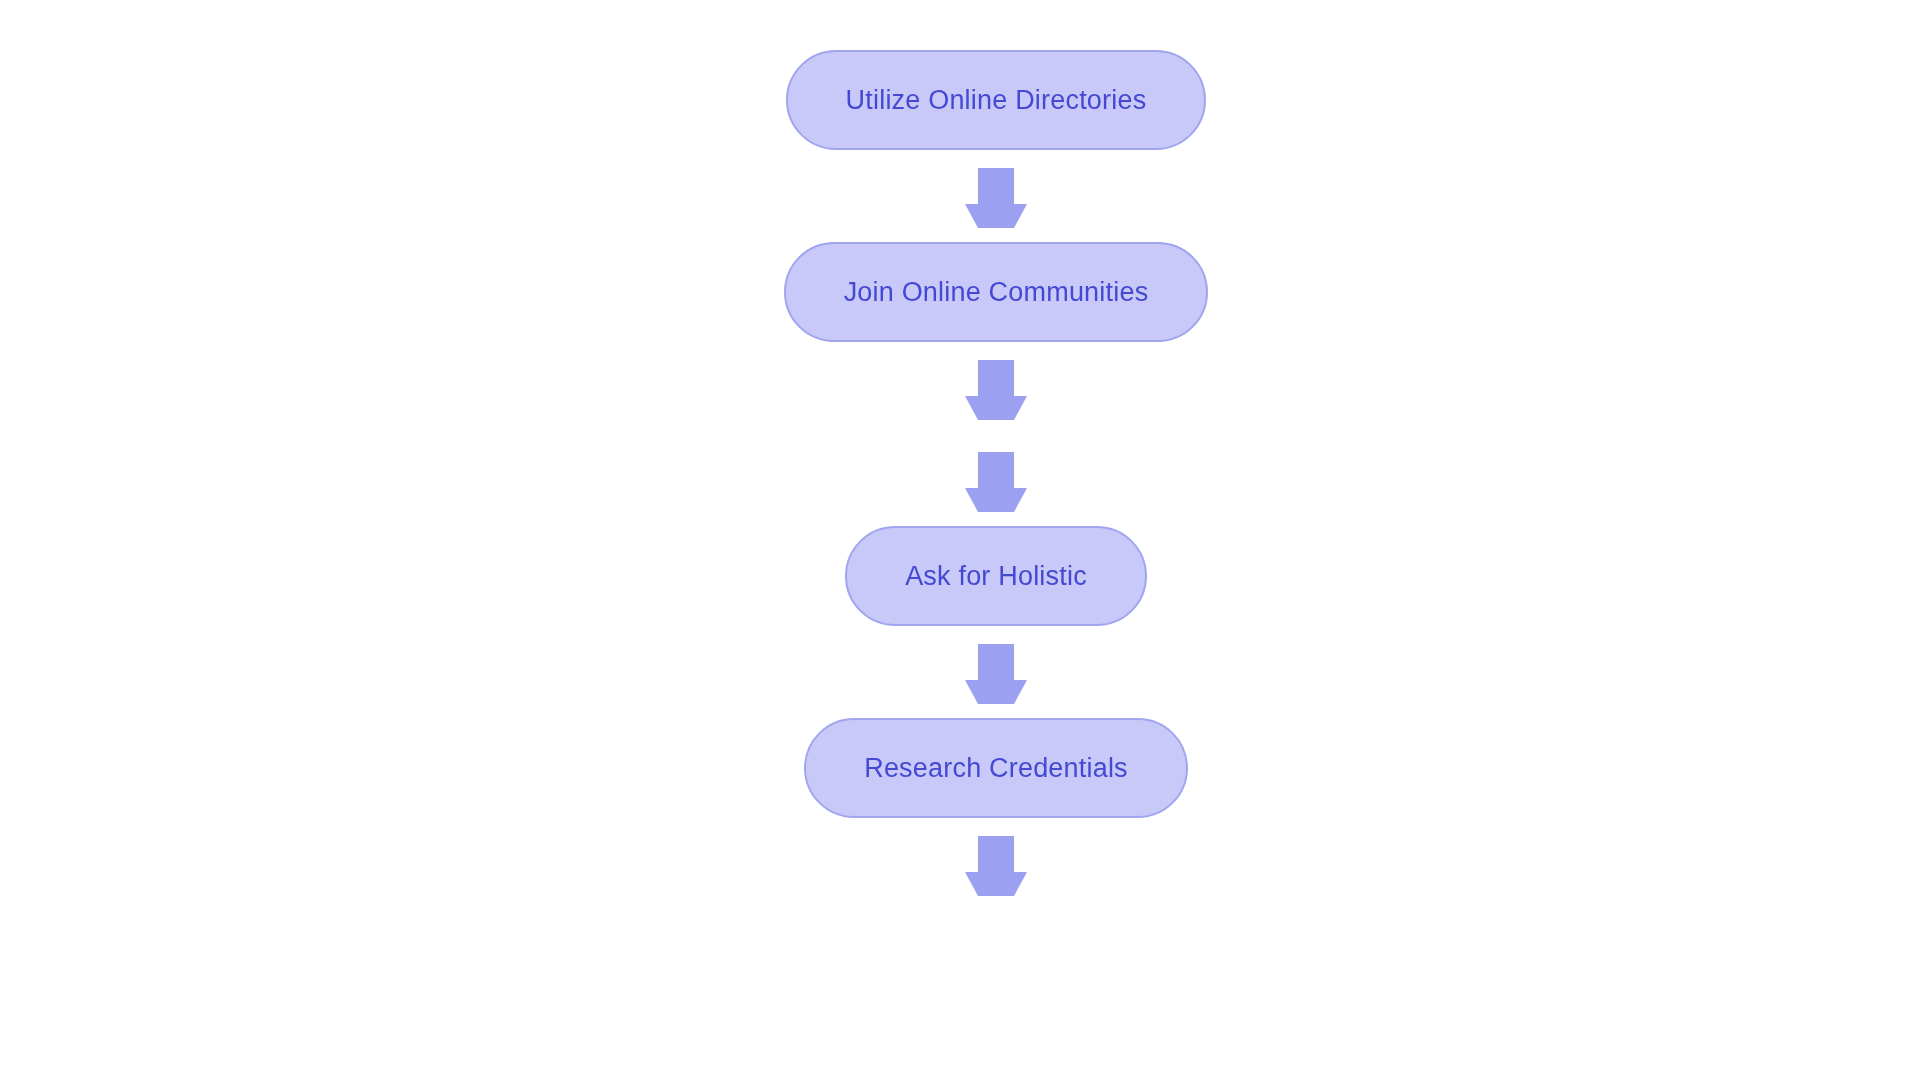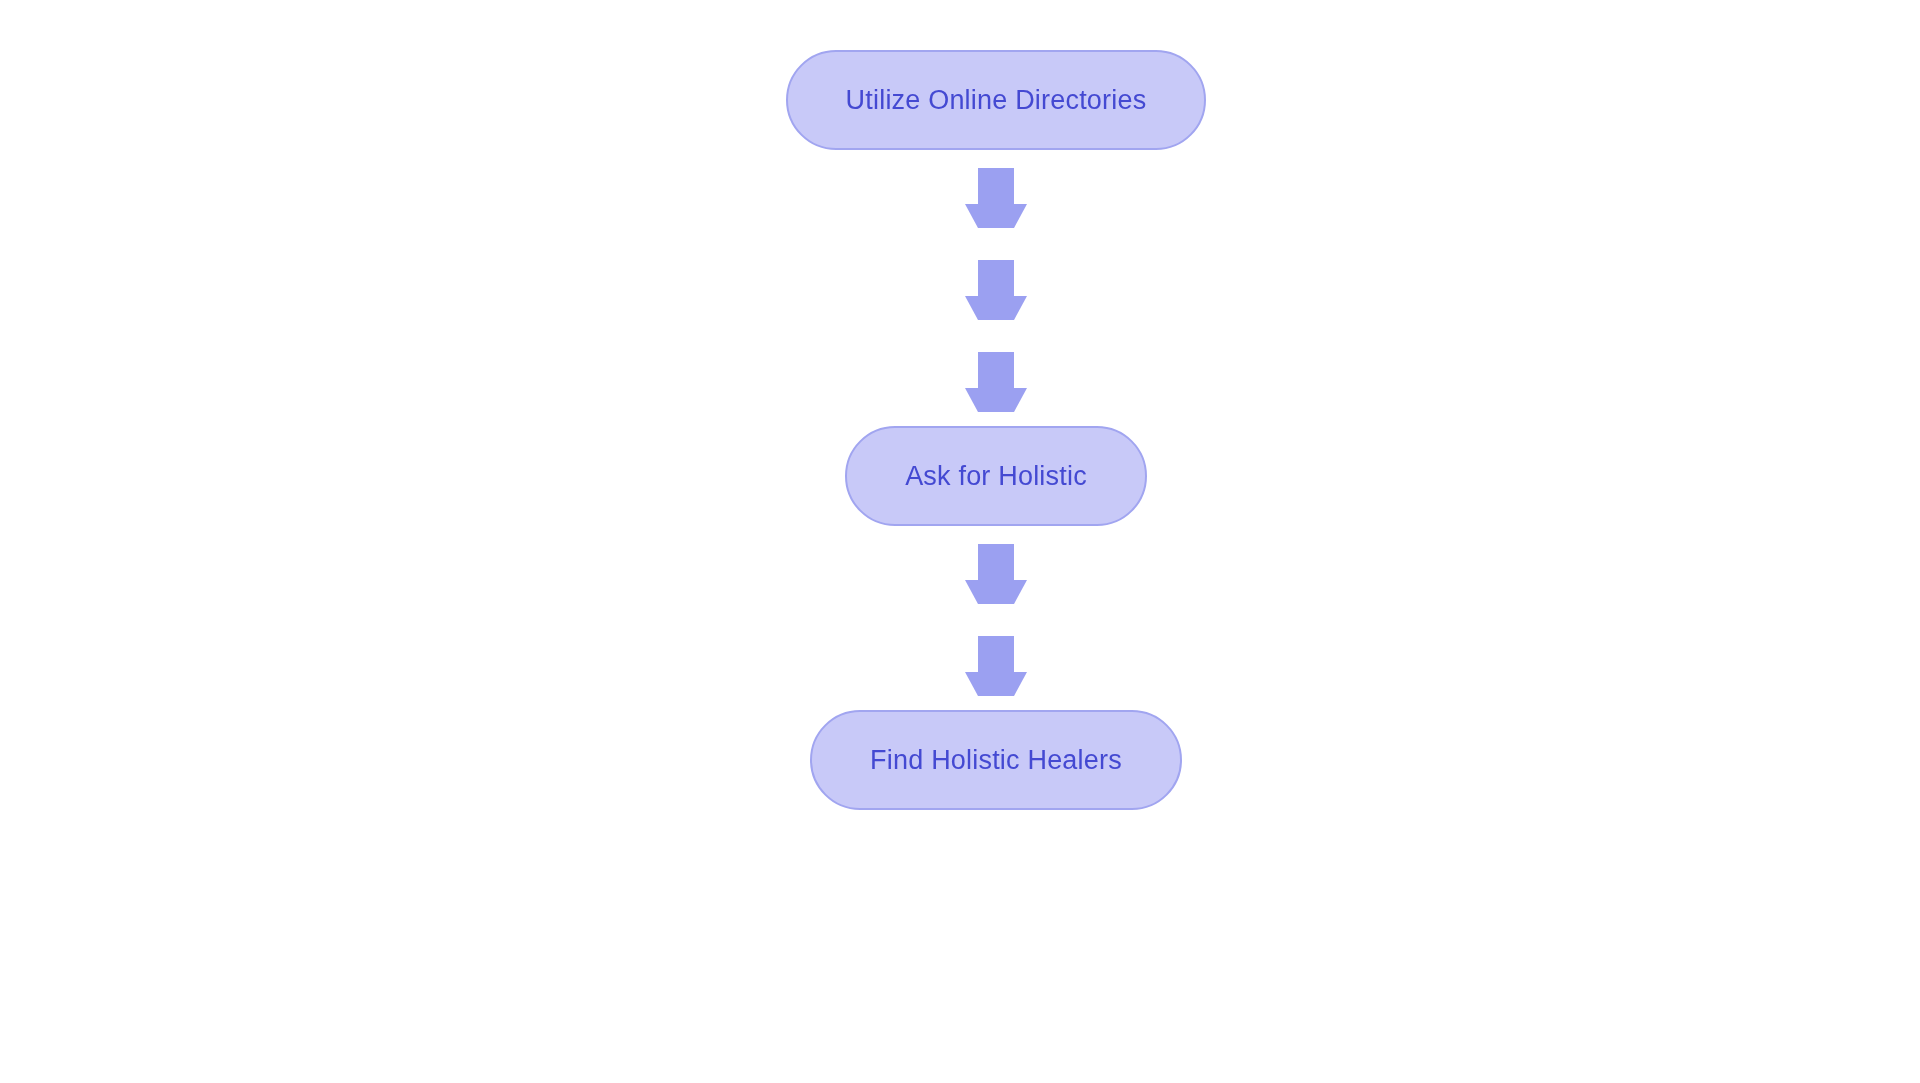--- a/index.html
+++ b/index.html
@@ -65,20 +65,23 @@
 
   <div class="node">
     <span>Utilize Online Directories</span>
   </div>
 
   <div class="connector">
     <div class="line"></div>
     <div class="arrowhead"></div>
   </div>
 
+  <div class="node">
+    <span>Join Online Communities</span>
+  </div>
 
   <div class="connector">
     <div class="line"></div>
     <div class="arrowhead"></div>
   </div>
 
 
   <div class="connector">
     <div class="line"></div>
     <div class="arrowhead"></div>
@@ -86,23 +89,23 @@
 
   <div class="node">
     <span>Ask for Holistic</span>
   </div>
 
   <div class="connector">
     <div class="line"></div>
     <div class="arrowhead"></div>
   </div>
 
+  <div class="node">
+    <span>Research Credentials</span>
+  </div>
 
   <div class="connector">
     <div class="line"></div>
     <div class="arrowhead"></div>
   </div>
 
-  <div class="node">
-    <span>Find Holistic Healers</span>
-  </div>
 
 </div>
 
 </body></html>

